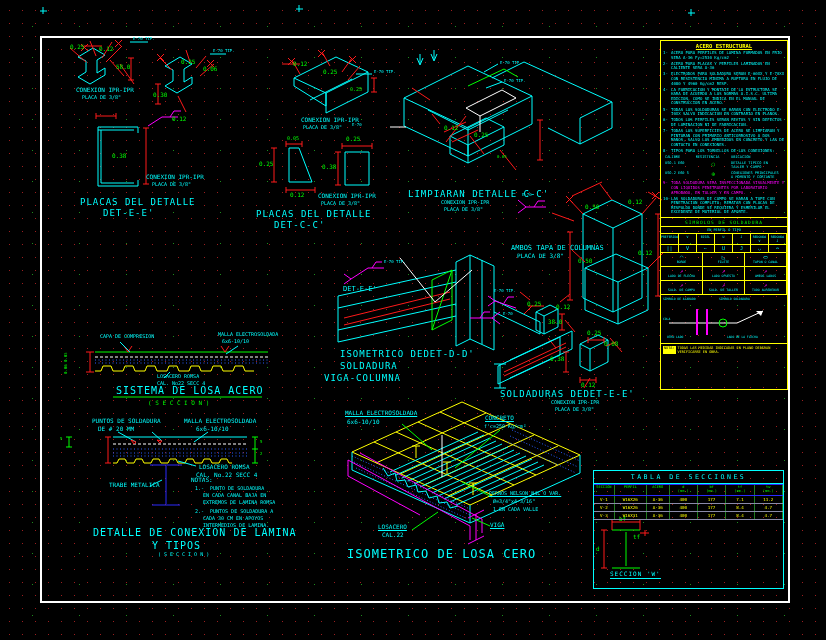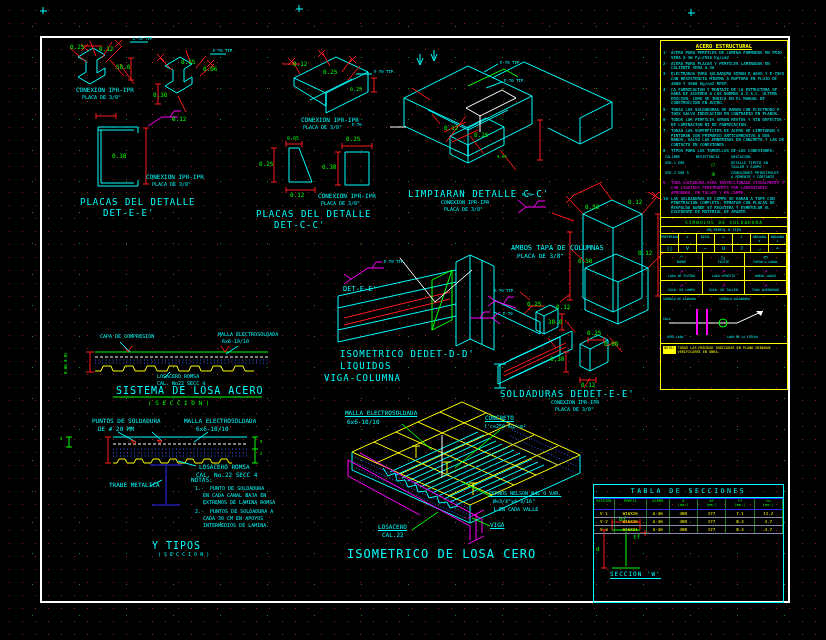--- a/index.html
+++ b/index.html
@@ -40,21 +40,21 @@
   .w3{display:grid;grid-template-columns:repeat(3,1fr);}
   .w3 .cell{border-right:1px solid #ffff00;border-bottom:1px solid #ffff00;text-align:center;
     font-size:3.2px;padding:1px 0 2px;overflow:hidden;}
   .w3 .cell .gl2{font-size:6px;line-height:1;color:#00ffff;}
   .w3 .cell .ar{color:#ff00ff;font-size:6px;line-height:1;}
   .leader{position:relative;height:48px;border-bottom:1px solid #ffff00;}
   .leader .ll{position:absolute;font-size:3px;color:#00ffff;white-space:pre;}
   .foot{font-size:3.5px;color:#ffff00;margin:2px;display:flex;gap:2px;}
   .foot .chip{background:#ffff00;color:#000;padding:0 1px;flex:none;}
   
-  .tabla{position:absolute;left:593px;top:470px;width:189px;height:117px;border:1px solid #00ffff;z-index:3;margin-top:14px;}
+  .tabla{position:absolute;left:593px;top:470px;width:189px;height:117px;border:1px solid #00ffff;z-index:3;}
   .tabla .tt{color:#00ffff;font-size:6.5px;letter-spacing:2.5px;text-align:center;padding:2px 0;
     border-bottom:1px solid #00ffff;}
   .trow{display:grid;grid-template-columns:11% 17% 12% 15% 15% 15% 15%;}
   .trow span{text-align:center;overflow:hidden;border-right:1px solid #1f7a1f;}
   .thead{border-top:1px solid #2a2aff;border-bottom:1px solid #2a2aff;}
   .thead span{color:#00ff00;font-size:3.6px;white-space:pre;line-height:1.1;padding:1px 0;}
   .tdata{border-bottom:1px solid #8a8aa8;}
   .tdata span{color:#ffff00;font-size:4.2px;padding:1px 0;}
   .secw{position:absolute;left:610px;top:570px;z-index:3;color:#00ffff;font-size:6px;
     border-bottom:1px solid #00ffff;padding-bottom:1px;letter-spacing:1px;}
@@ -231,21 +231,21 @@
   <div class="L g s6" style="left:585px;top:204px">0.50</div>
   <div class="L g s6" style="left:628px;top:199px">0.12</div>
   <div class="L g s6" style="left:578px;top:258px">0.50</div>
   <div class="L g s6" style="left:638px;top:250px">0.12</div>
   <div class="L c s4" style="left:522px;top:193px">E-70</div>
 
   <div class="L c s7" style="left:343px;top:286px">DET-E-E'</div>
   <div class="L c s4" style="left:384px;top:260px">E-70 TIP.</div>
   <div class="L c s4" style="left:503px;top:312px">E-70</div>
   <div class="L c s9 ls" style="left:340px;top:350px">ISOMETRICO DEDET-D-D'</div>
-  <div class="L c s9 ls" style="left:340px;top:362px">LIQUIDOS</div>
+  <div class="L c s9 ls" style="left:340px;top:362px">SOLDADURA</div>
   <div class="L c s9 ls" style="left:324px;top:374px">VIGA-COLUMNA</div>
 
   <div class="L g s6" style="left:527px;top:301px">0.25</div>
   <div class="L g s6" style="left:556px;top:304px">0.12</div>
   <div class="L g s6" style="left:548px;top:319px">38.0</div>
   <div class="L c s4" style="left:494px;top:289px">E-70 TIP.</div>
 
   <div class="L g s6" style="left:587px;top:330px">0.25</div>
   <div class="L g s6" style="left:604px;top:341px">0.08</div>
   <div class="L g s6" style="left:550px;top:356px">0.38</div>
@@ -271,20 +271,21 @@
   <div class="L c s6" style="left:199px;top:464px">LOSACERO ROMSA</div>
   <div class="L c s6" style="left:196px;top:472px">CAL. No.22 SECC 4</div>
   <div class="L c s6" style="left:109px;top:482px">TRABE METALICA</div>
   <div class="L c s6" style="left:191px;top:477px">NOTAS:</div>
   <div class="L c s5" style="left:195px;top:486px">1.-  PUNTO DE SOLDADURA</div>
   <div class="L c s5" style="left:203px;top:493px">EN CADA CANAL BAJA EN</div>
   <div class="L c s5" style="left:203px;top:500px">EXTREMOS DE LAMINA ROMSA</div>
   <div class="L c s5" style="left:195px;top:509px">2.-  PUNTOS DE SOLDADURA A</div>
   <div class="L c s5" style="left:203px;top:516px">CADA 30 CM EN APOYOS</div>
   <div class="L c s5" style="left:203px;top:523px">INTERMEDIOS DE LAMINA.</div>
+  <div class="L c s10 ls" style="left:93px;top:528px">DETALLE DE CONEXION DE LAMINA</div>
   <div class="L c s10 ls" style="left:152px;top:541px">Y TIPOS</div>
   <div class="L c s5" style="left:158px;top:552px">( S E C C I O N )</div>
   <div class="L g s4" style="left:60px;top:437px">5</div>
   <div class="L g s4" style="left:260px;top:440px">5</div>
   <div class="L g s4" style="left:260px;top:452px">2</div>
 
   <div class="L c s6 u" style="left:345px;top:410px">MALLA ELECTROSOLDADA</div>
   <div class="L c s6" style="left:347px;top:419px">6x6-10/10</div>
   <div class="L c s6 u" style="left:485px;top:415px">CONCRETO</div>
   <div class="L c s5" style="left:484px;top:424px">f'c=250 Kg/cm²</div>

